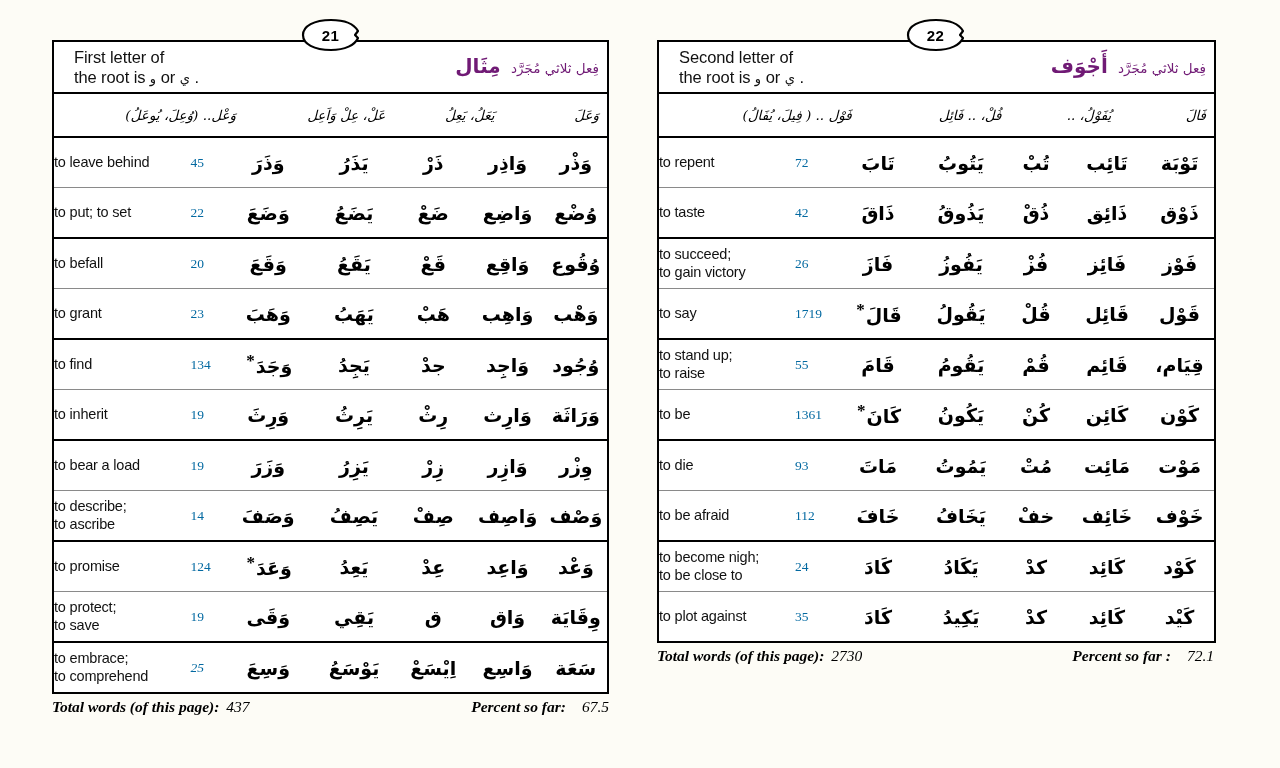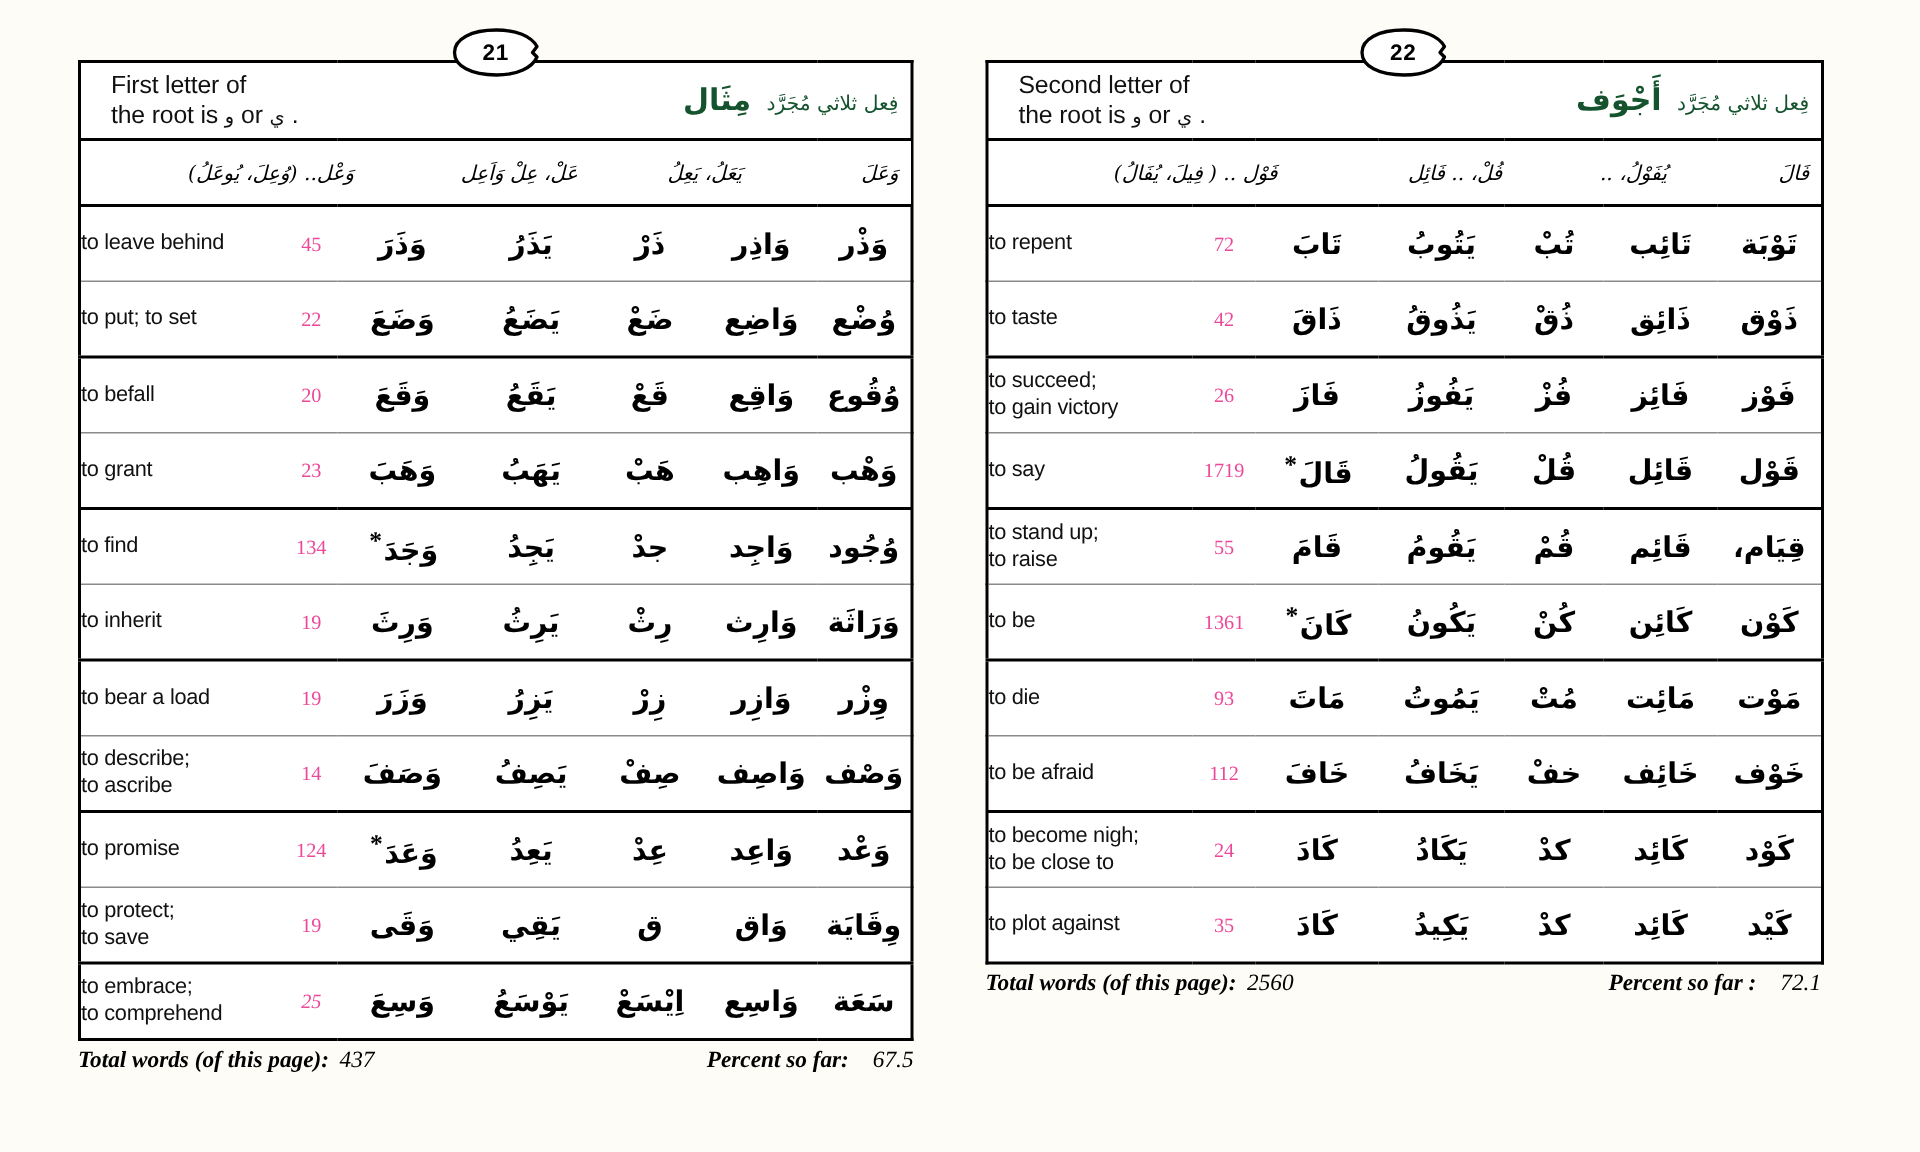--- a/index.html
+++ b/index.html
@@ -78,21 +78,21 @@
     unicode-bidi: embed;
   }
   .hdr-ar {
     position: absolute;
     right: 8px;
     top: 12px;
     direction: rtl;
     font-family: "DejaVu Sans", sans-serif;
     font-size: 13.5px;
     white-space: nowrap;
-    color: #14532d;
+    color: #701a75;
   }
   .hdr-ar .big {
     font-size: 20px;
     font-weight: 700;
     margin-right: 6px;
   }
 
   
   .sub-cell {
     border-bottom: 1.5px solid #8d8d8d;
@@ -125,24 +125,24 @@
   .c-mean {
     padding-left: 7px;
     font-size: 14.5px;
     line-height: 1.18;
     color: #111;
     font-family: "Liberation Sans", sans-serif;
     letter-spacing: -0.2px;
     border-right: none;
   }
   .c-count {
-    text-align: center;
+    text-align: left;
     font-size: 13.5px;
     font-family: "Liberation Serif", serif;
-    color: #ec4899;
+    color: #0369a1;
     padding-right: 4px;
   }
   .c-count.italic { font-style: italic; }
   .c-ar {
     text-align: center;
     direction: rtl;
     font-family: "DejaVu Sans", sans-serif;
     font-size: 19px;
     font-weight: 700;
     color: #000;
@@ -533,21 +533,21 @@
             <td class="c-ar">يَكِيدُ</td>
             <td class="c-ar">كدْ</td>
             <td class="c-ar">كَائِد</td>
             <td class="c-ar">كَيْد</td>
           </tr>
         </tbody>
     </table>
 
     <div class="footer">
       <span class="lbl">Total words  (of this page):</span>
-      <span class="val">2560</span>
+      <span class="val">2730</span>
       <span class="spacer"></span>
       <span class="right-grp">
         <span class="lbl">Percent so far :</span>
         <span class="val">72.1</span>
       </span>
     </div>
   </div>
 
 </div>
 

